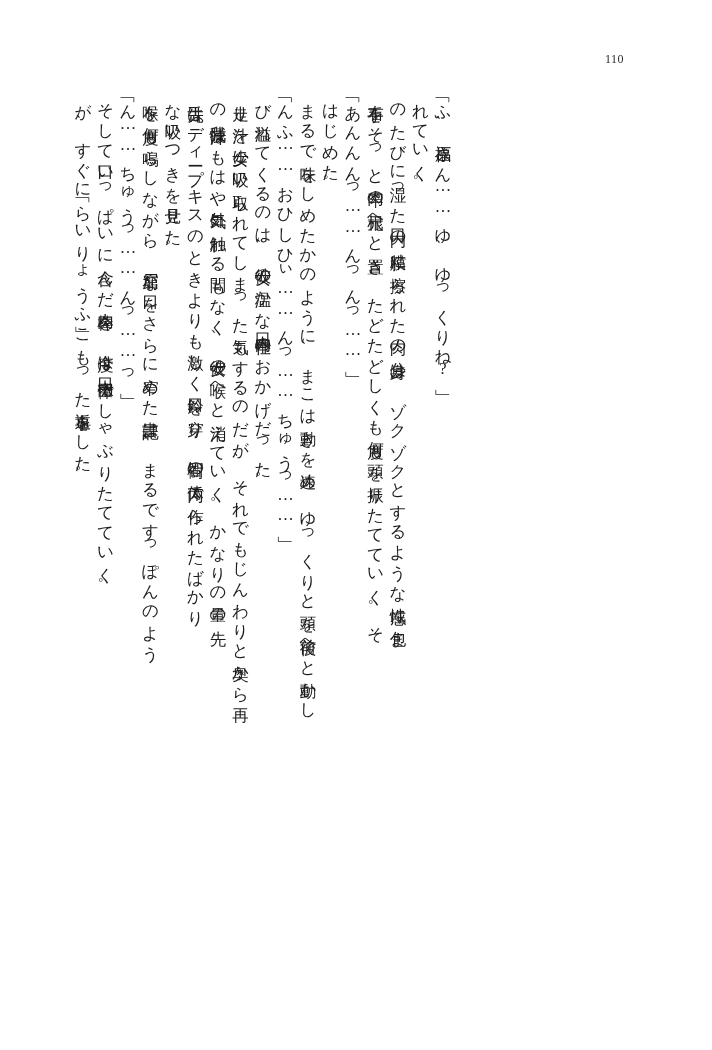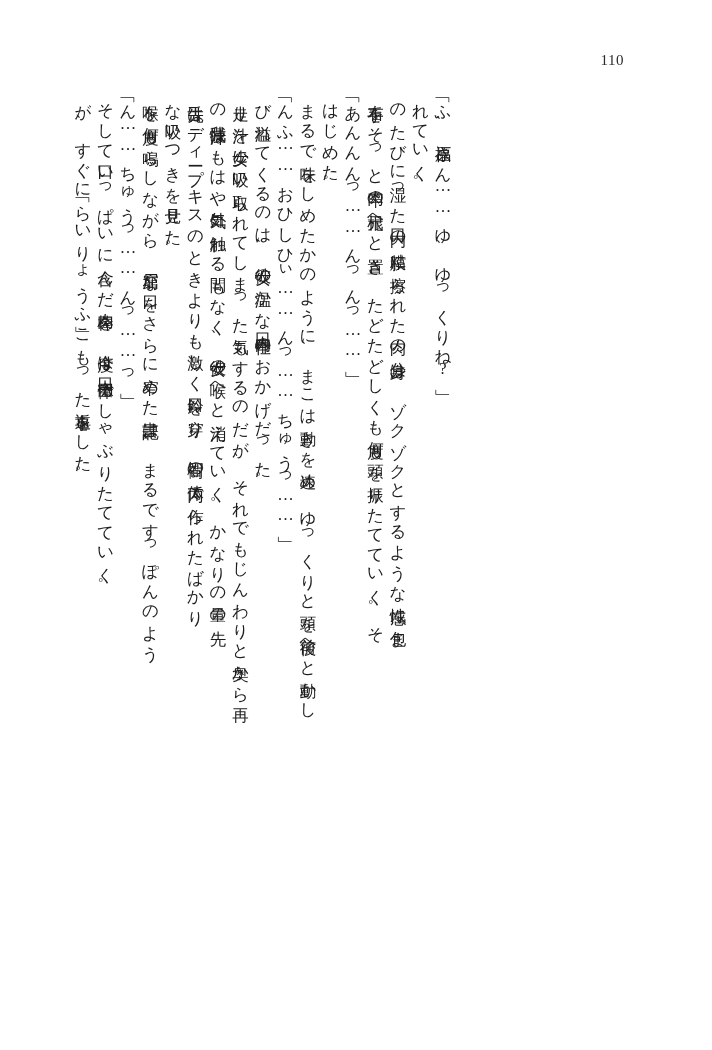--- a/index.html
+++ b/index.html
@@ -12,21 +12,21 @@
     width: 712px;
     height: 1050px;
     background: #ffffff;
     overflow: hidden;
     font-family: "Liberation Serif", "DejaVu Serif", serif;
   }
   .page-number {
     position: absolute;
     top: 52px;
     right: 88px;
-    font-size: 15px;
+    font-size: 12px;
     color: #2b2b2b;
     letter-spacing: 0.5px;
     font-family: "Liberation Serif", serif;
   }
   .text-block {
     position: absolute;
     top: 92px;
     right: 78px;
     height: 880px;
     width: 560px;

